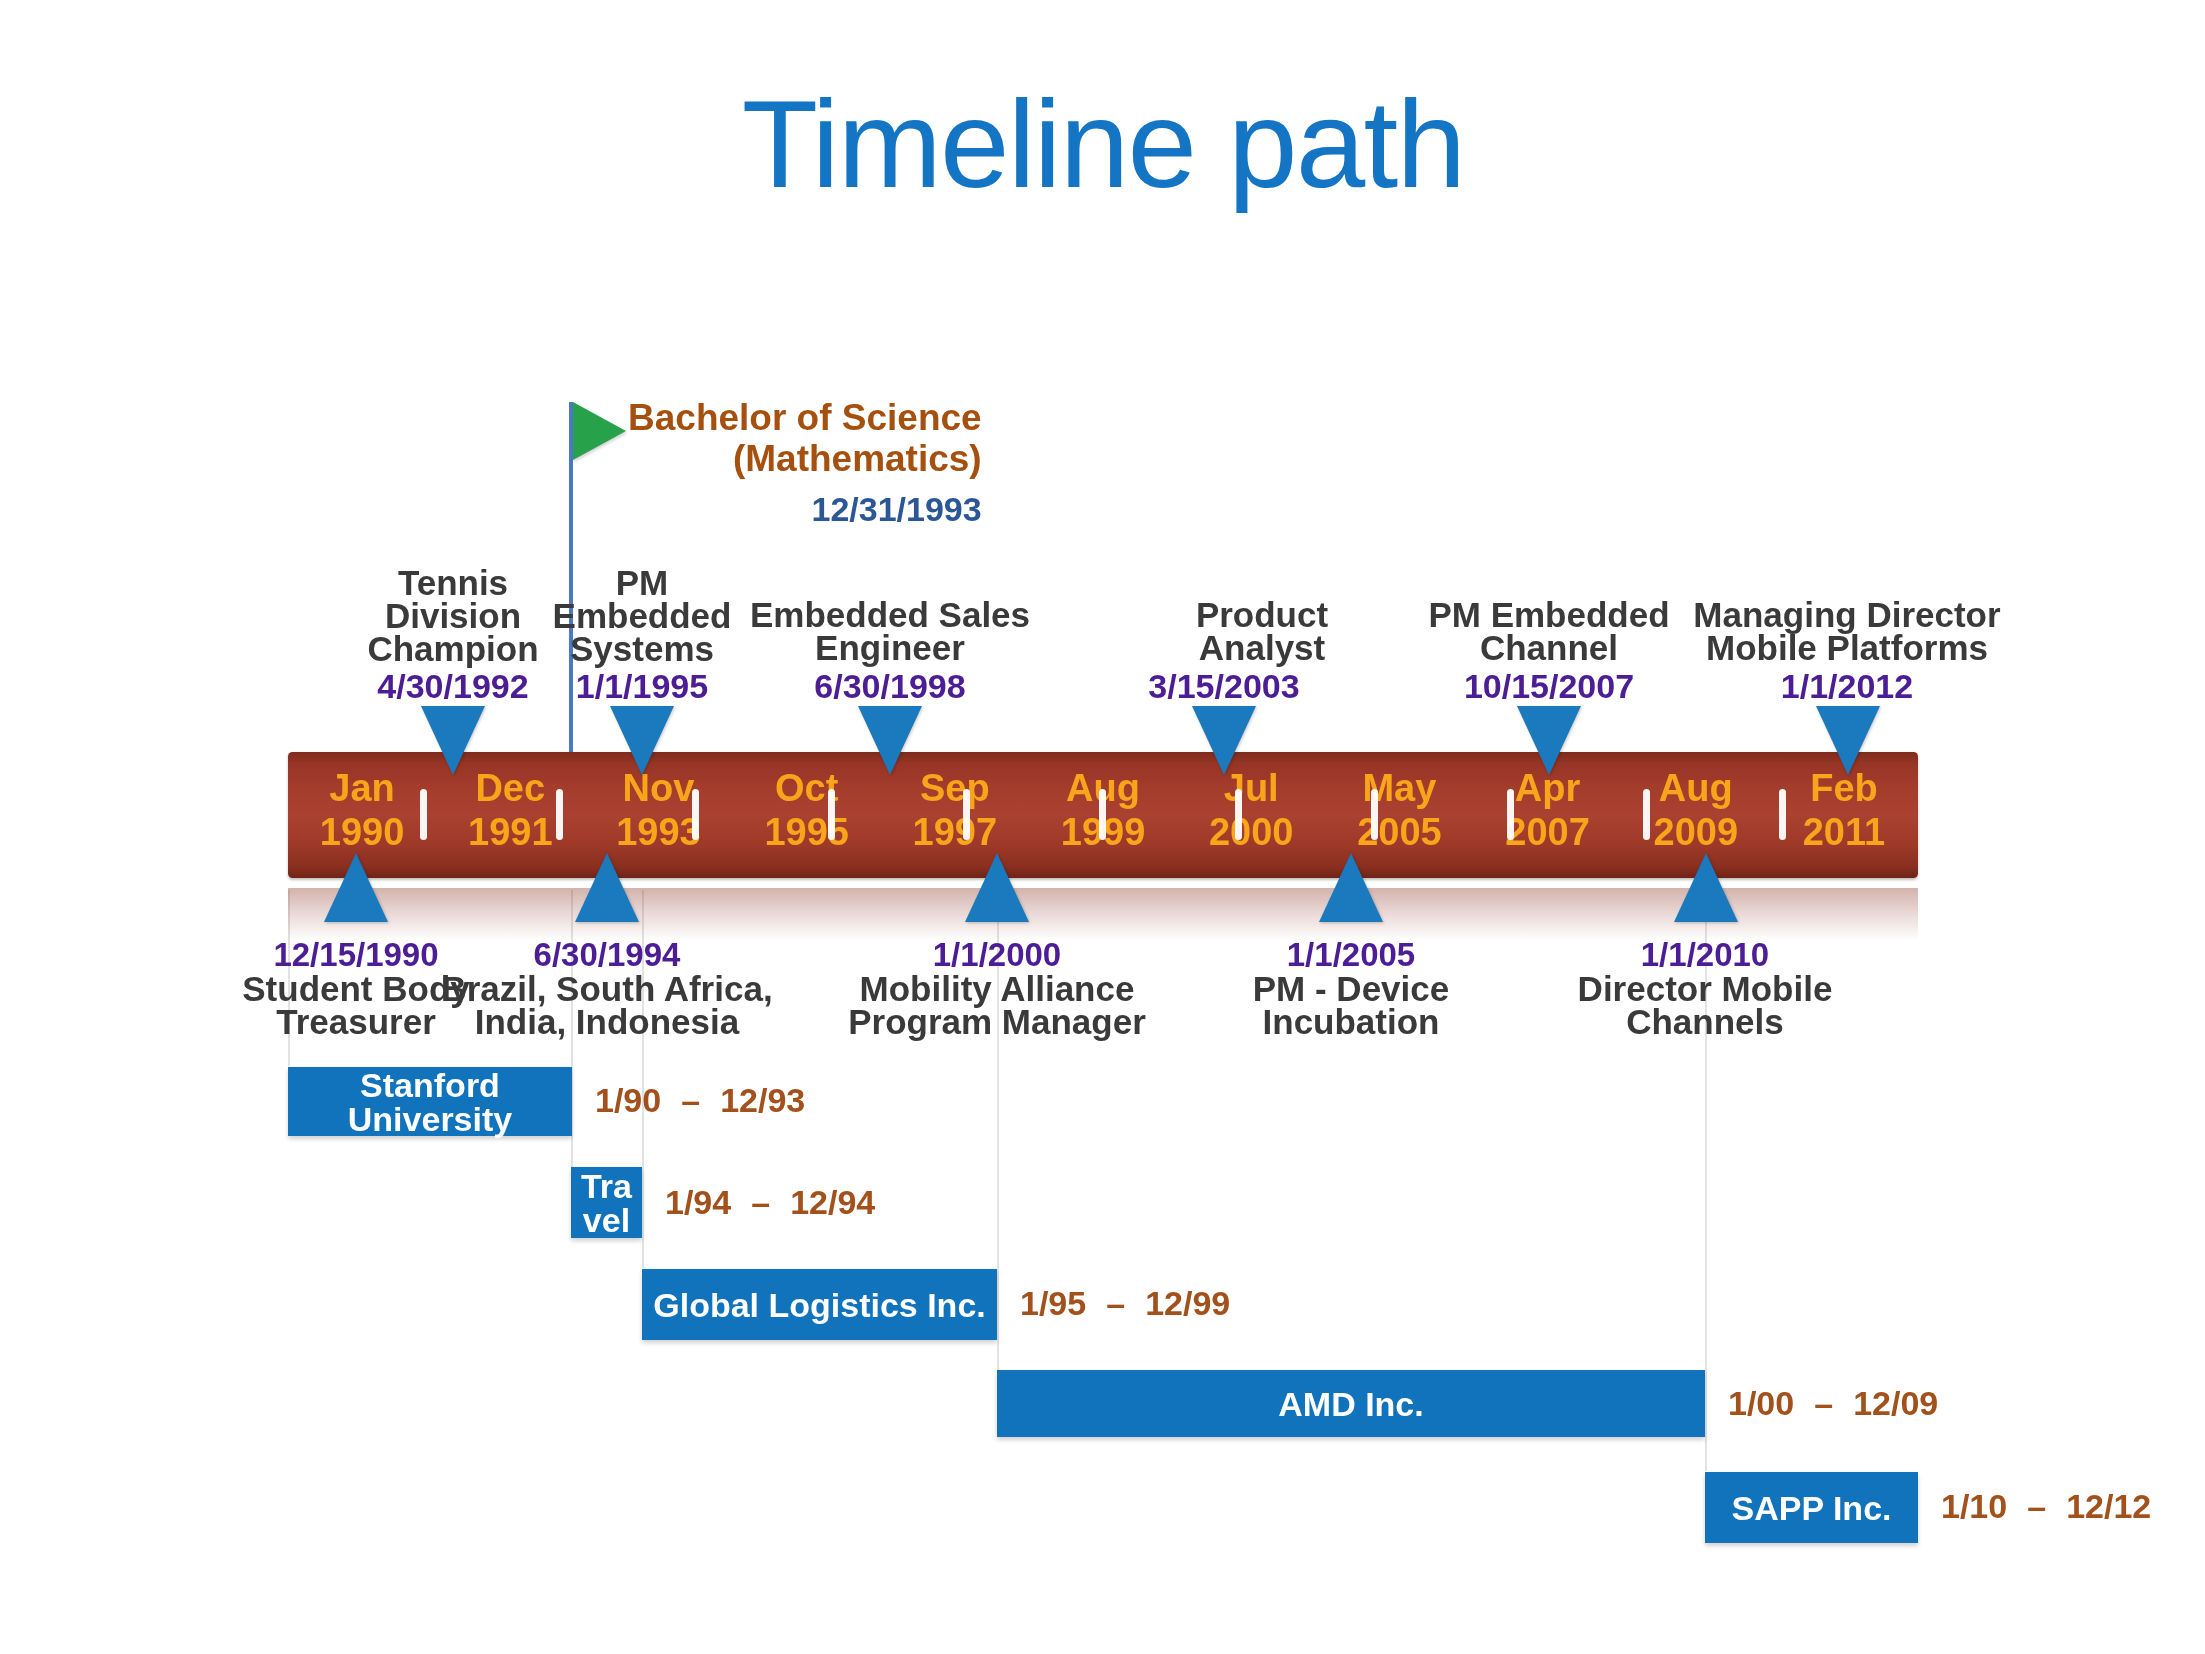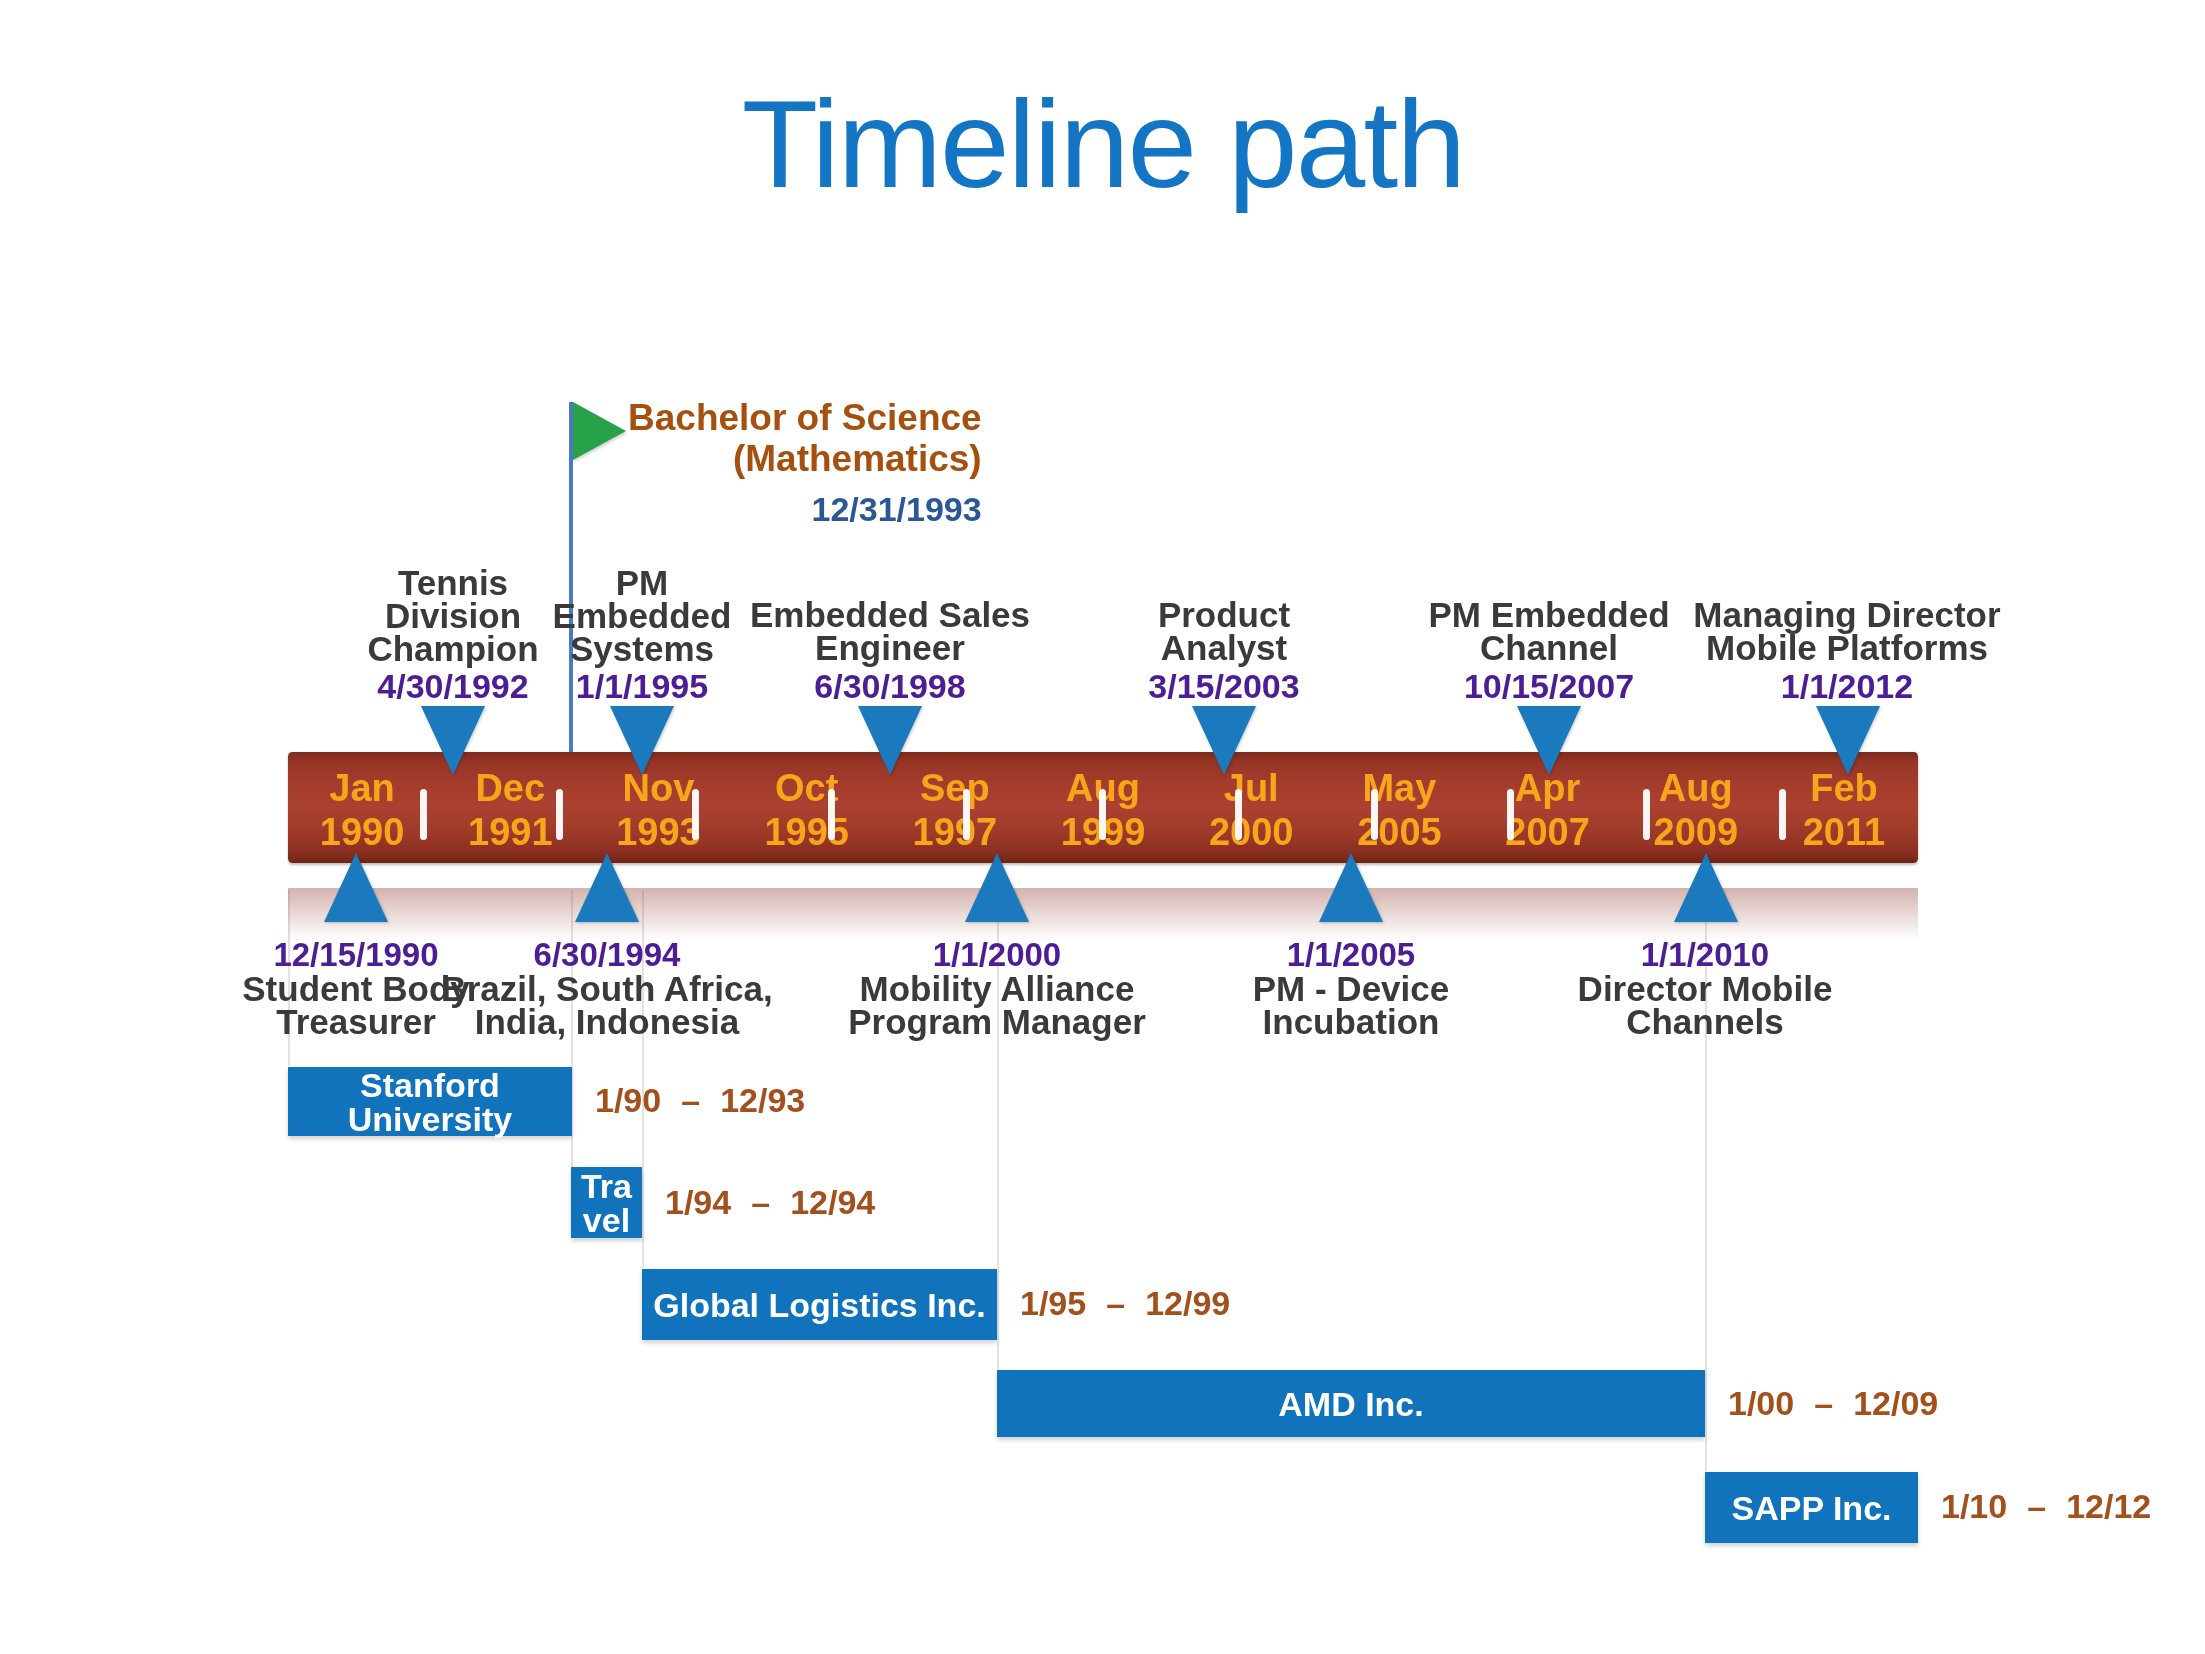--- a/index.html
+++ b/index.html
@@ -52,21 +52,21 @@
   <div class="title">Timeline path</div>
 
   <div class="flag-pole" style="left: 569px; top: 402px; height: 350px;"></div>
   <div class="flag-tri" style="left: 573px; top: 402px;"></div>
   <div class="flag-text" style="left:628px;top:397px;">
     <div class="l">Bachelor of Science</div>
     <div class="l">(Mathematics)</div>
     <div class="d">12/31/1993</div>
   </div>
 
-  <div class="bar" id="bar" style="left: 288px; top: 752px; width: 1630px; height: 111px;">
+  <div class="bar" id="bar" style="left: 288px; top: 752px; width: 1630px; height: 126px;">
       <div class="month-cell">
         <div class="">Jan</div>
         <div class="">1990</div>
       </div>
       <div class="month-cell">
         <div class="">Dec</div>
         <div class="">1991</div>
       </div>
       <div class="month-cell">
         <div class="">Nov</div>
@@ -132,21 +132,21 @@
         <div class="">Systems</div>
       </div>
       <div class="ms-date" style="left: 395px; width: 494px; top: 669px;">1/1/1995</div>
       <div class="tri-down" style="left: 610px; top: 706px;"></div>
       <div class="ms-lines" style="left: 643px; width: 494px; top: 598px;">
         <div class="">Embedded Sales</div>
         <div class="">Engineer</div>
       </div>
       <div class="ms-date" style="left: 643px; width: 494px; top: 669px;">6/30/1998</div>
       <div class="tri-down" style="left: 858px; top: 706px;"></div>
-      <div class="ms-lines" style="left: 977px; width: 494px; top: 598px;">
+      <div class="ms-lines" style="left: 1015px; width: 494px; top: 598px;">
         <div class="">Product</div>
         <div class="">Analyst</div>
       </div>
       <div class="ms-date" style="left: 977px; width: 494px; top: 669px;">3/15/2003</div>
       <div class="tri-down" style="left: 1192px; top: 706px;"></div>
       <div class="ms-lines" style="left: 1302px; width: 494px; top: 598px;">
         <div class="">PM Embedded</div>
         <div class="">Channel</div>
       </div>
       <div class="ms-date" style="left: 1302px; width: 494px; top: 669px;">10/15/2007</div>

